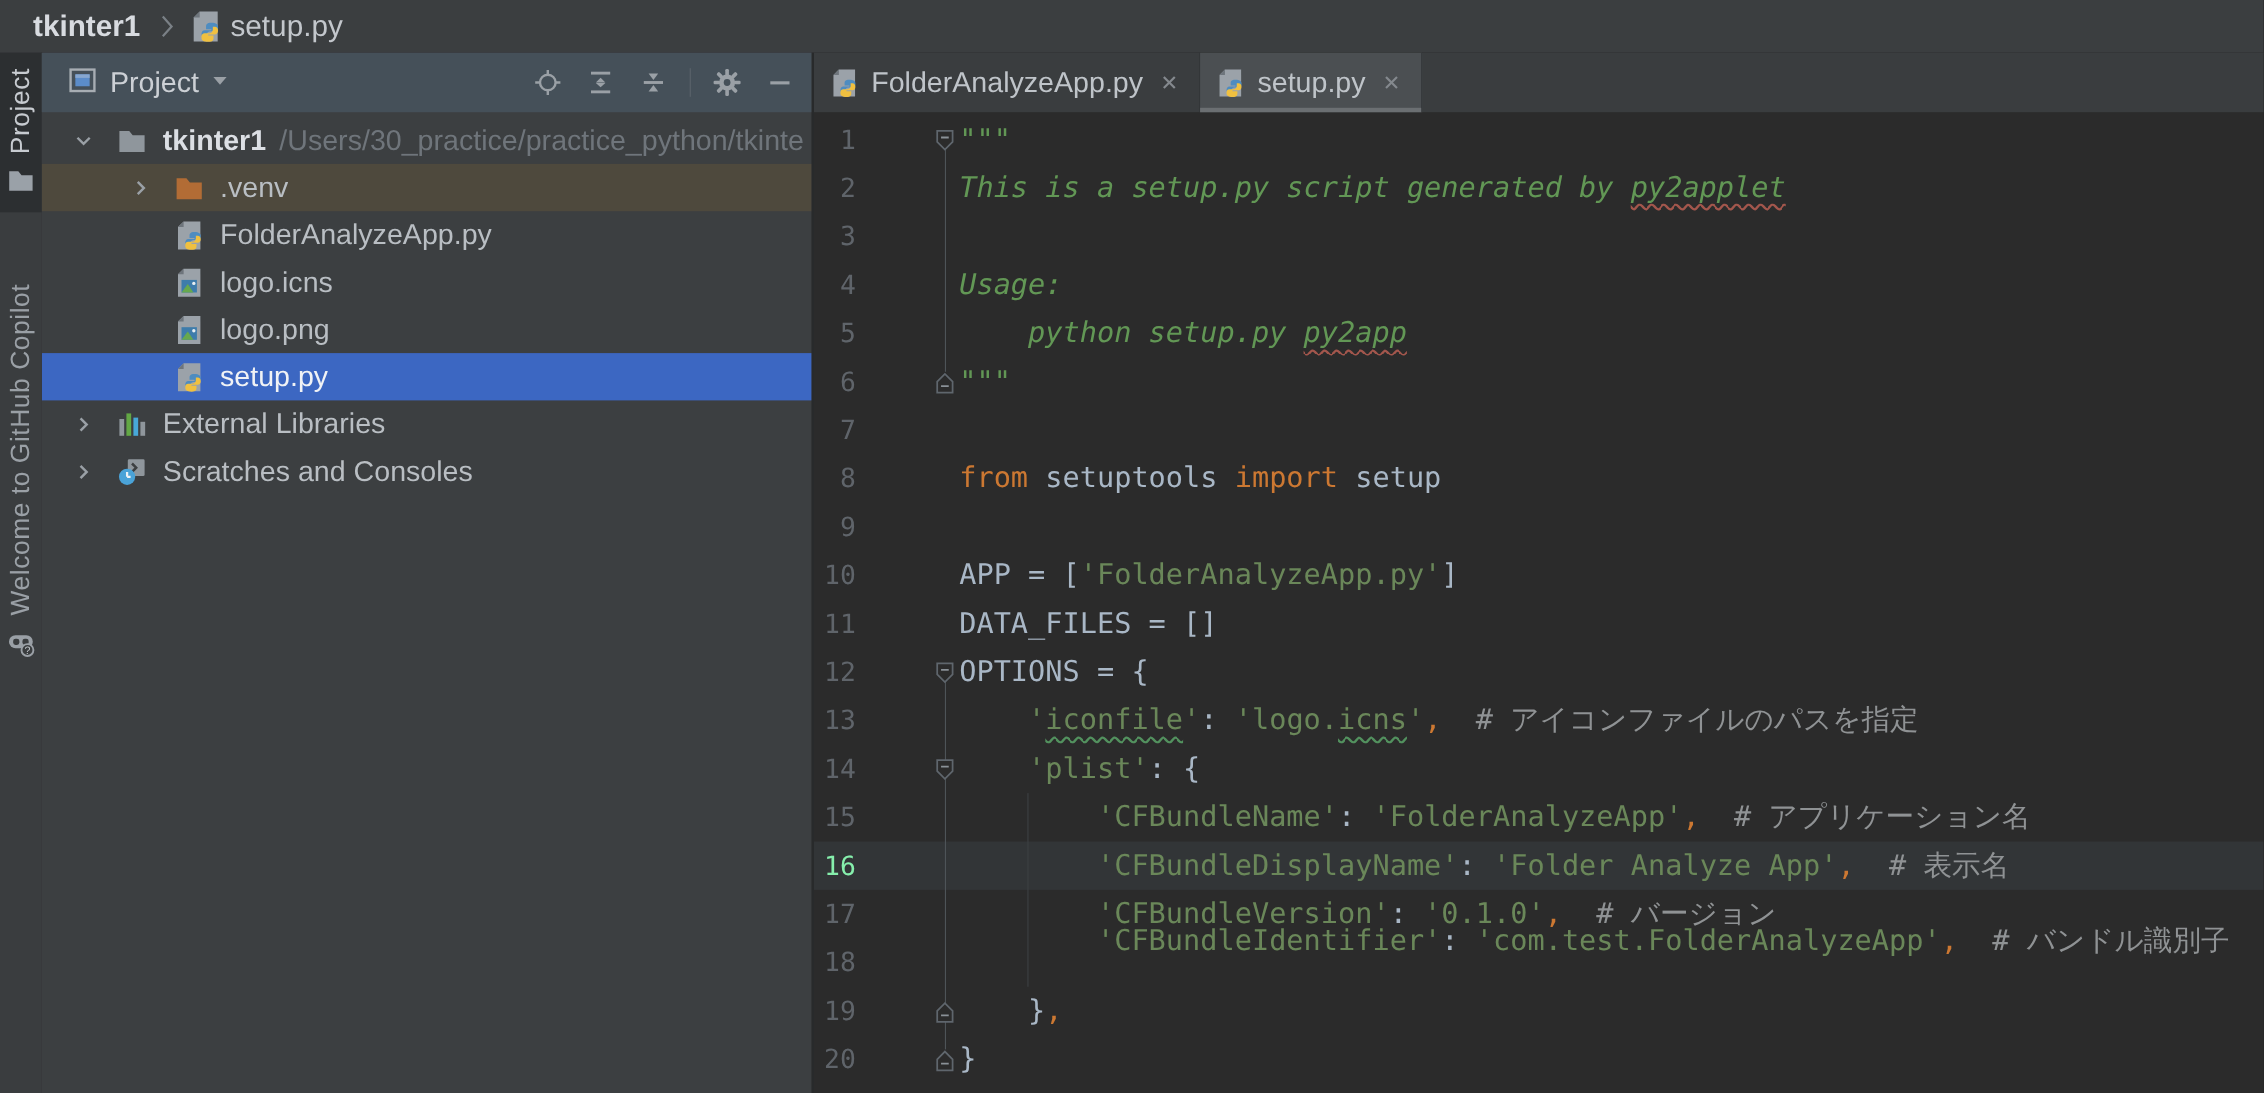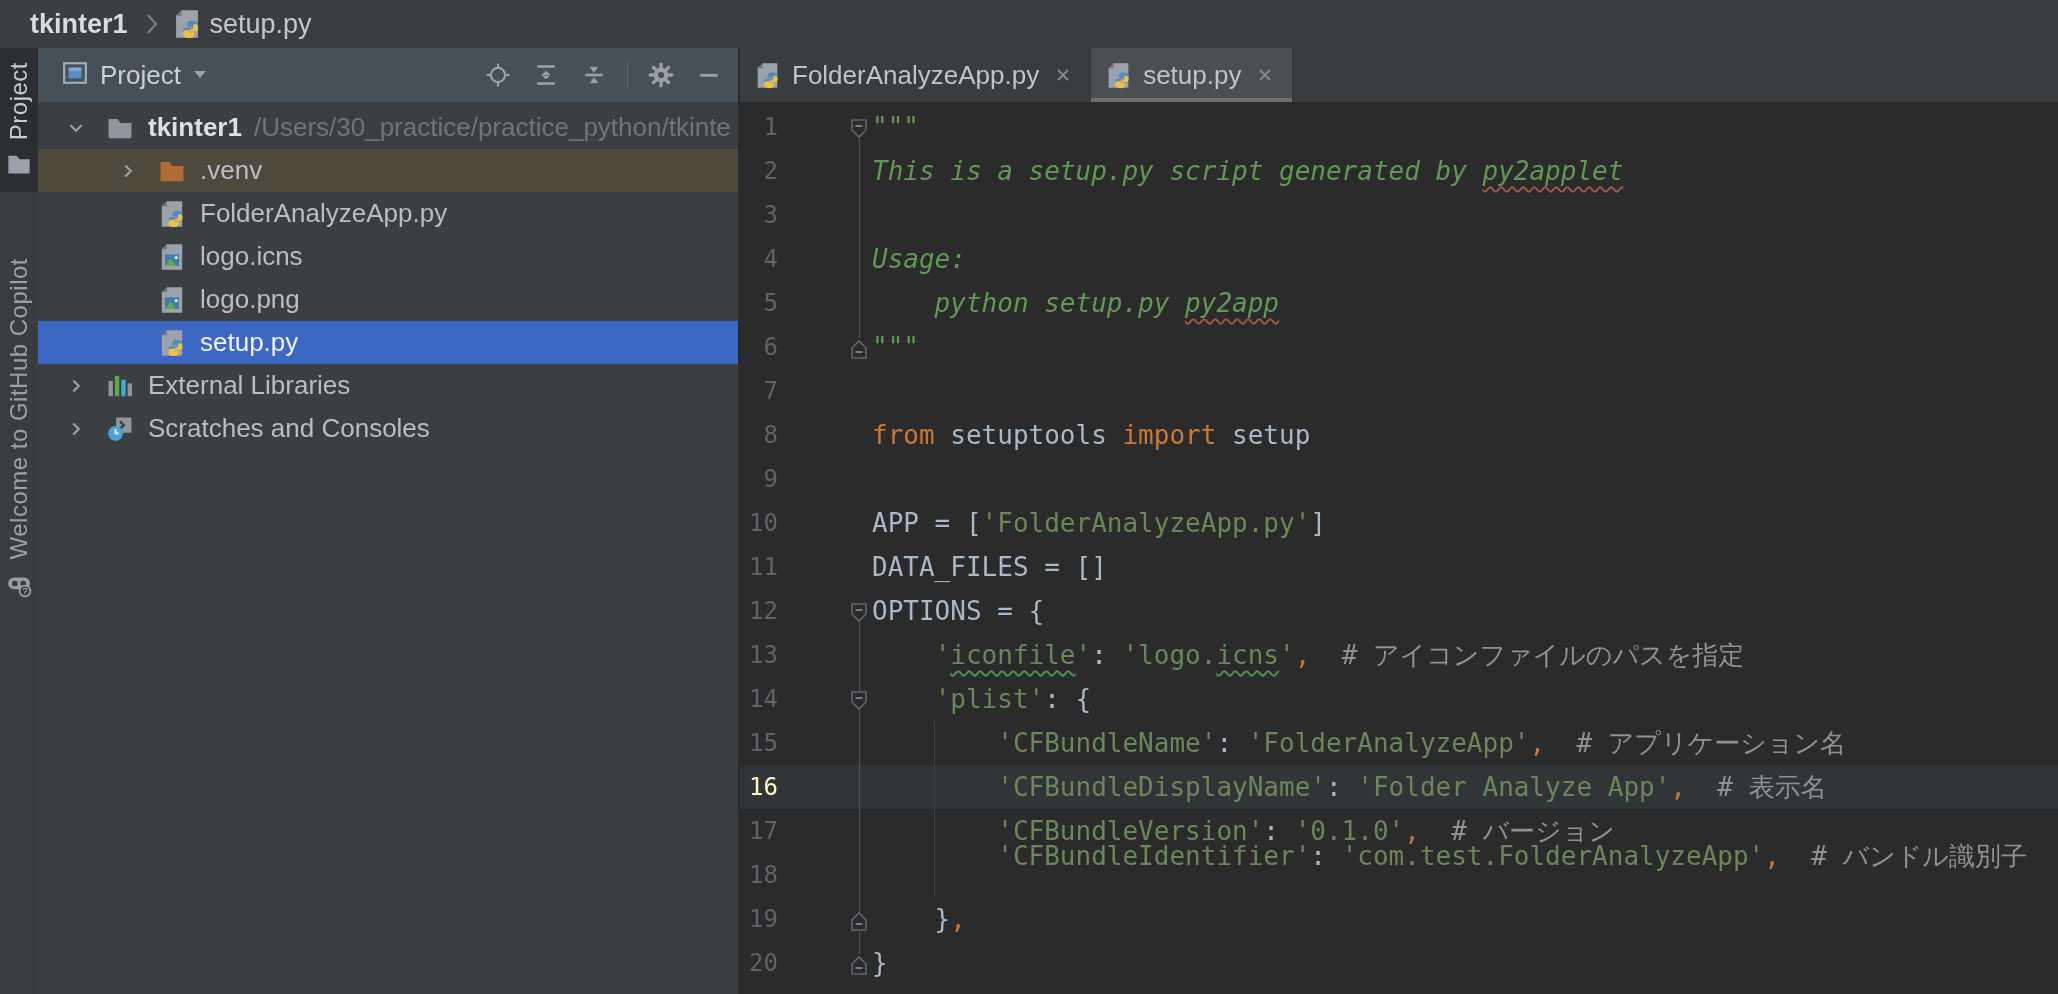--- a/index.html
+++ b/index.html
@@ -52,21 +52,21 @@
     font-size:26px;color:#bfc4c9;border-right:1px solid #333638;}
   .tab.active{background:#4b4f52;}
   .tab.active::after{content:"";position:absolute;left:0;right:0;bottom:0;height:4px;background:#6b6f72;}
   .tab .close{display:flex;align-items:center;margin-left:4px;}
 
   .code{position:absolute;left:0;top:54px;right:0;bottom:0;overflow:hidden;
     font-family:"DejaVu Sans Mono","Liberation Mono",monospace;font-size:26px;}
   .caret-row{position:absolute;left:0;right:0;height:44px;background:#323537;}
   .lnum{position:absolute;left:0;width:38px;text-align:right;height:44px;line-height:44px;
     color:#5f646a;font-size:24px;}
-  .lnum.cur{color:#fef9c3;}
+  .lnum.cur{color:#86efac;}
   .fline{position:absolute;left:119px;width:1px;background:#4e5458;}
   .fmark{position:absolute;left:108px;}
   .guide{position:absolute;width:1px;background:#3d4043;}
   .cl{position:absolute;left:132px;height:44px;line-height:44px;white-space:pre;}
   .cl .p{color:#a9b7c6;}
   .cl .k{color:#cc7832;}
   .cl .s{color:#6a8759;}
   .cl .o{color:#cc7832;}
   .cl .c{color:#8f9294;}
   .cl .d{color:#629755;font-style:italic;}

